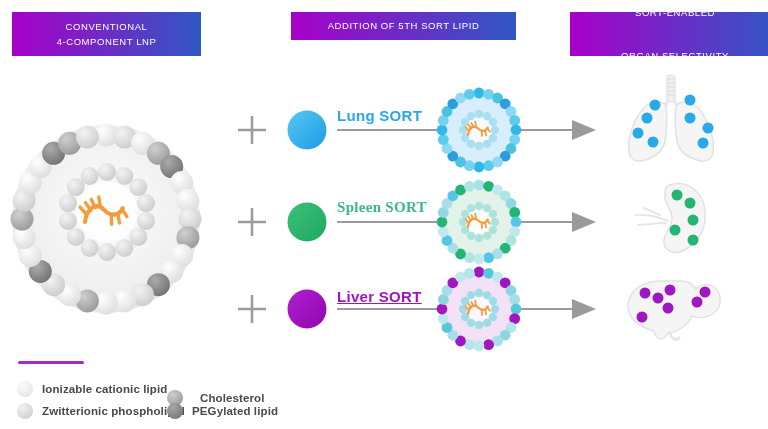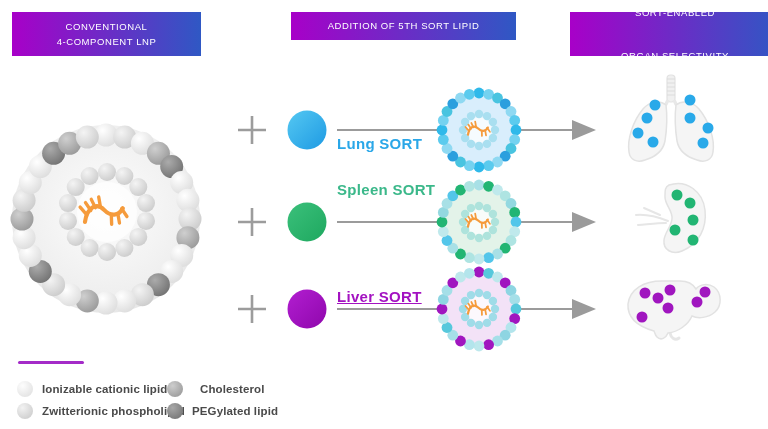--- a/index.html
+++ b/index.html
@@ -5,30 +5,30 @@
   html,body{margin:0;padding:0;background:#fff;}
   .stage{position:relative;width:768px;height:429px;background:#fff;overflow:hidden;
          font-family:"Liberation Sans",sans-serif;}
   .header-box{position:absolute;display:flex;flex-direction:column;align-items:center;justify-content:center;
     color:#fff;font-weight:normal;font-size:9.5px;letter-spacing:.06em;text-align:center;line-height:1.6;
     background:linear-gradient(90deg,var(--header-gradient-start,#A800C8),var(--header-gradient-end,#2F58C4));}
   .hbox-1{left:12px;top:12px;width:189px;height:44px;}
   .hbox-2{left:291px;top:12px;width:225px;height:28px;}
   .hbox-3{left:570px;top:12px;width:210px;height:44px;gap:28px;}
   .row-label{position:absolute;font-size:15px;font-weight:bold;letter-spacing:.02em;}
-  .lbl-lung{left:337px;top:107px;color:var(--lung-label,#2AA7E8);margin-top:28px;}
-  .lbl-spleen{left:337px;top:181px;color:var(--spleen-label,#3BB88A);}
+  .lbl-lung{left:337px;top:107px;color:var(--lung-label,#2AA7E8);}
+  .lbl-spleen{left:337px;top:199px;color:var(--spleen-label,#3BB88A);font-family:Liberation Serif, serif;}
   .lbl-liver{left:337px;top:288px;color:var(--liver-label,#A312C1);text-decoration:underline;}
   #canvas{position:absolute;left:0;top:0;}
   .legend-rule{position:absolute;left:18px;top:361px;width:66px;height:3px;border-radius:2px;
     background:var(--legend-rule,#A42BC8);}
   .legend-item{position:absolute;display:flex;align-items:center;gap:9px;
     font-size:11.5px;font-weight:600;color:#4a4a4a;letter-spacing:.01em;}
   .li-1{left:17px;top:381px;} .li-2{left:17px;top:403px;}
-  .li-3{left:167px;top:381px;gap:17px;} .li-4{left:167px;top:403px;}
+  .li-3{left:167px;top:390px;gap:17px;} .li-4{left:167px;top:403px;}
   .legend-bead{width:16px;height:16px;border-radius:50%;flex:0 0 auto;}
   .bead-ionizable{background:radial-gradient(circle at 35% 30%,#fdfdfd,#e6e6e6 70%,#dddddd);}
   .bead-zwitterionic{background:radial-gradient(circle at 35% 30%,#f2f2f2,#d3d3d3 70%,#c9c9c9);}
   .bead-cholesterol{background:radial-gradient(circle at 35% 30%,#cdcdcd,#a3a3a3 70%,#999999);}
   .bead-pegylated{background:radial-gradient(circle at 35% 30%,#a7a7a7,#7e7e7e 70%,#737373);}
 </style>
 </head>
 <body>
 
 <div class="stage">

